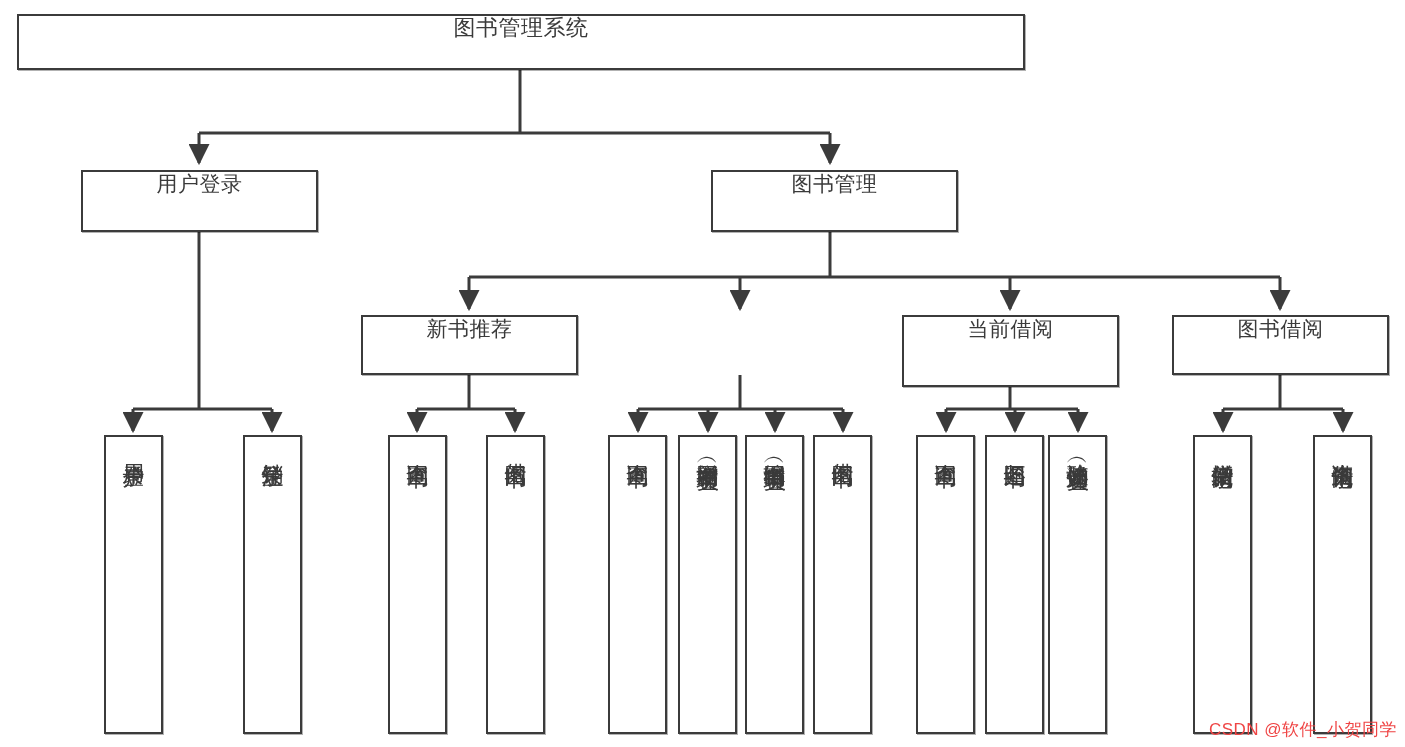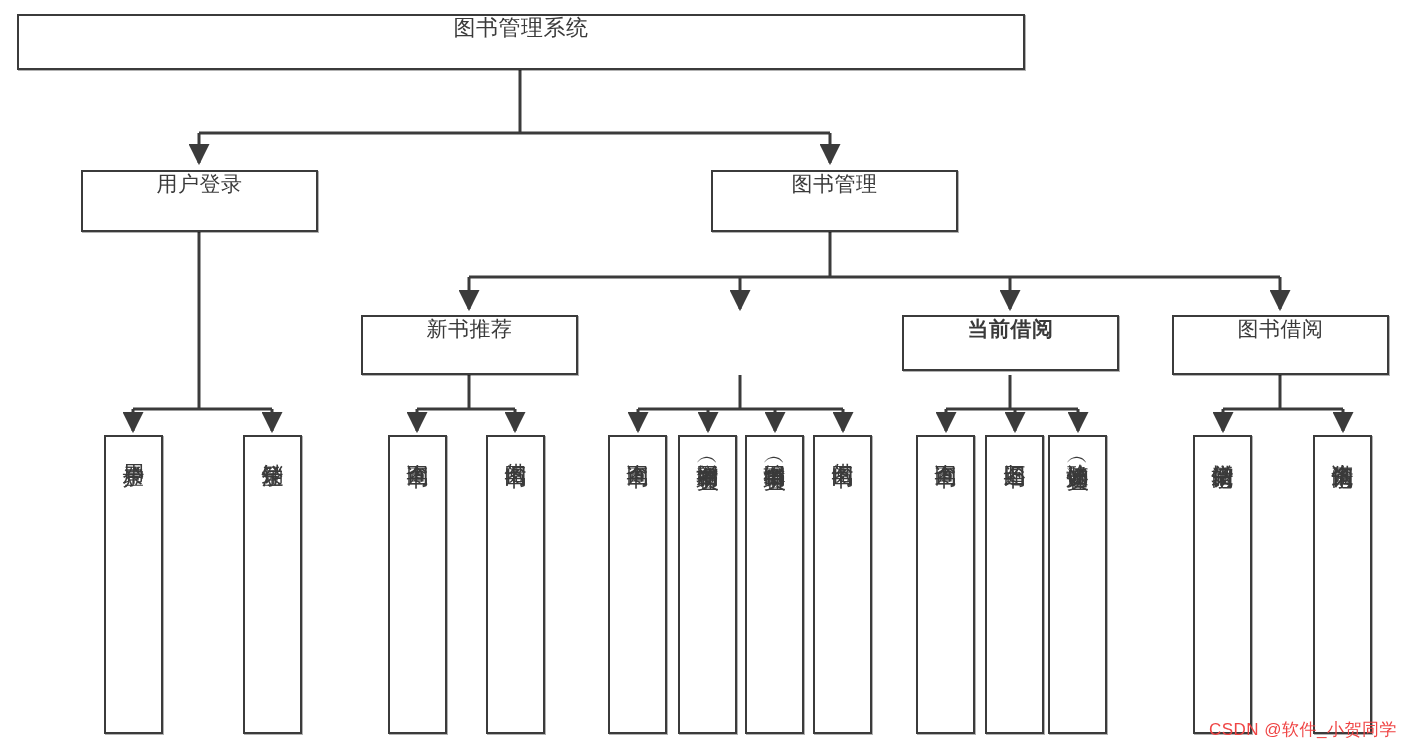--- a/index.html
+++ b/index.html
@@ -133,21 +133,21 @@
   <div class="node horiz" style="left:81px; top:170px; width:237px; height:62px;">
     <span class="lbl">用户登录</span>
   </div>
   <div class="node horiz" style="left:711px; top:170px; width:247px; height:62px;">
     <span class="lbl">图书管理</span>
   </div>
 
   <div class="node horiz" style="left:361px; top:315px; width:217px; height:60px;">
     <span class="lbl">新书推荐</span>
   </div>
-  <div class="node horiz" style="left:902px; top:315px; width:217px; height:56px;font-weight:bold;">
+  <div class="node horiz" style="left:902px; top:315px; width:217px; height:72px;">
     <span class="lbl">当前借阅</span>
   </div>
   <div class="node horiz" style="left:1172px; top:315px; width:217px; height:60px;">
     <span class="lbl">图书借阅</span>
   </div>
 
   <div class="node vert" style="left:104px; top:435px; width:59px; height:299px;">
     <span class="lbl">用户登录</span>
   </div>
   <div class="node vert" style="left:243px; top:435px; width:59px; height:299px;">

